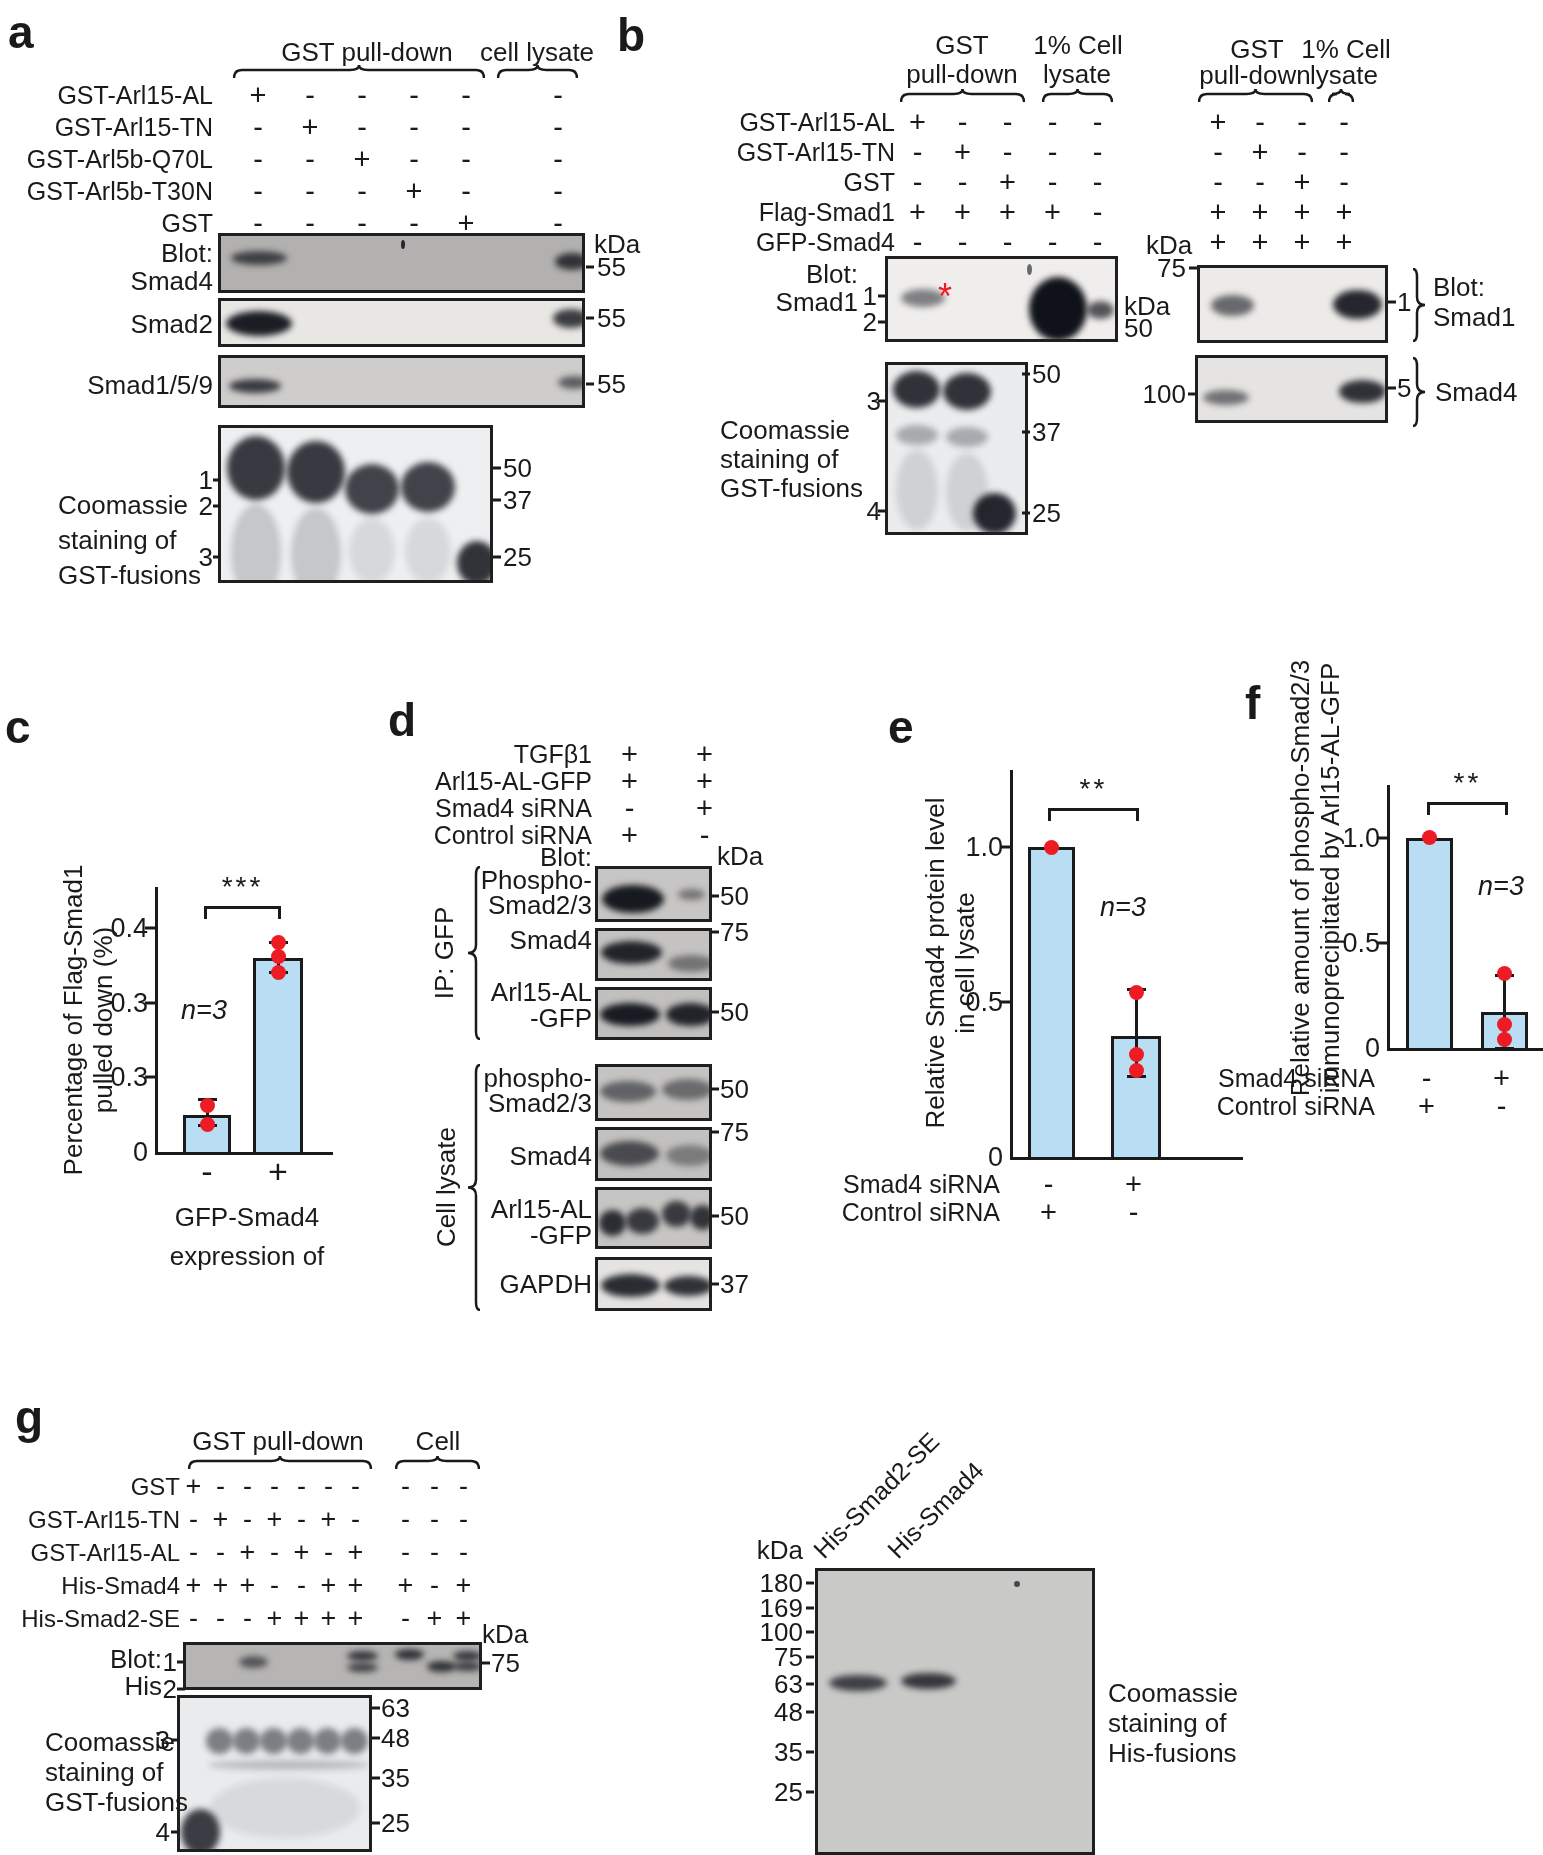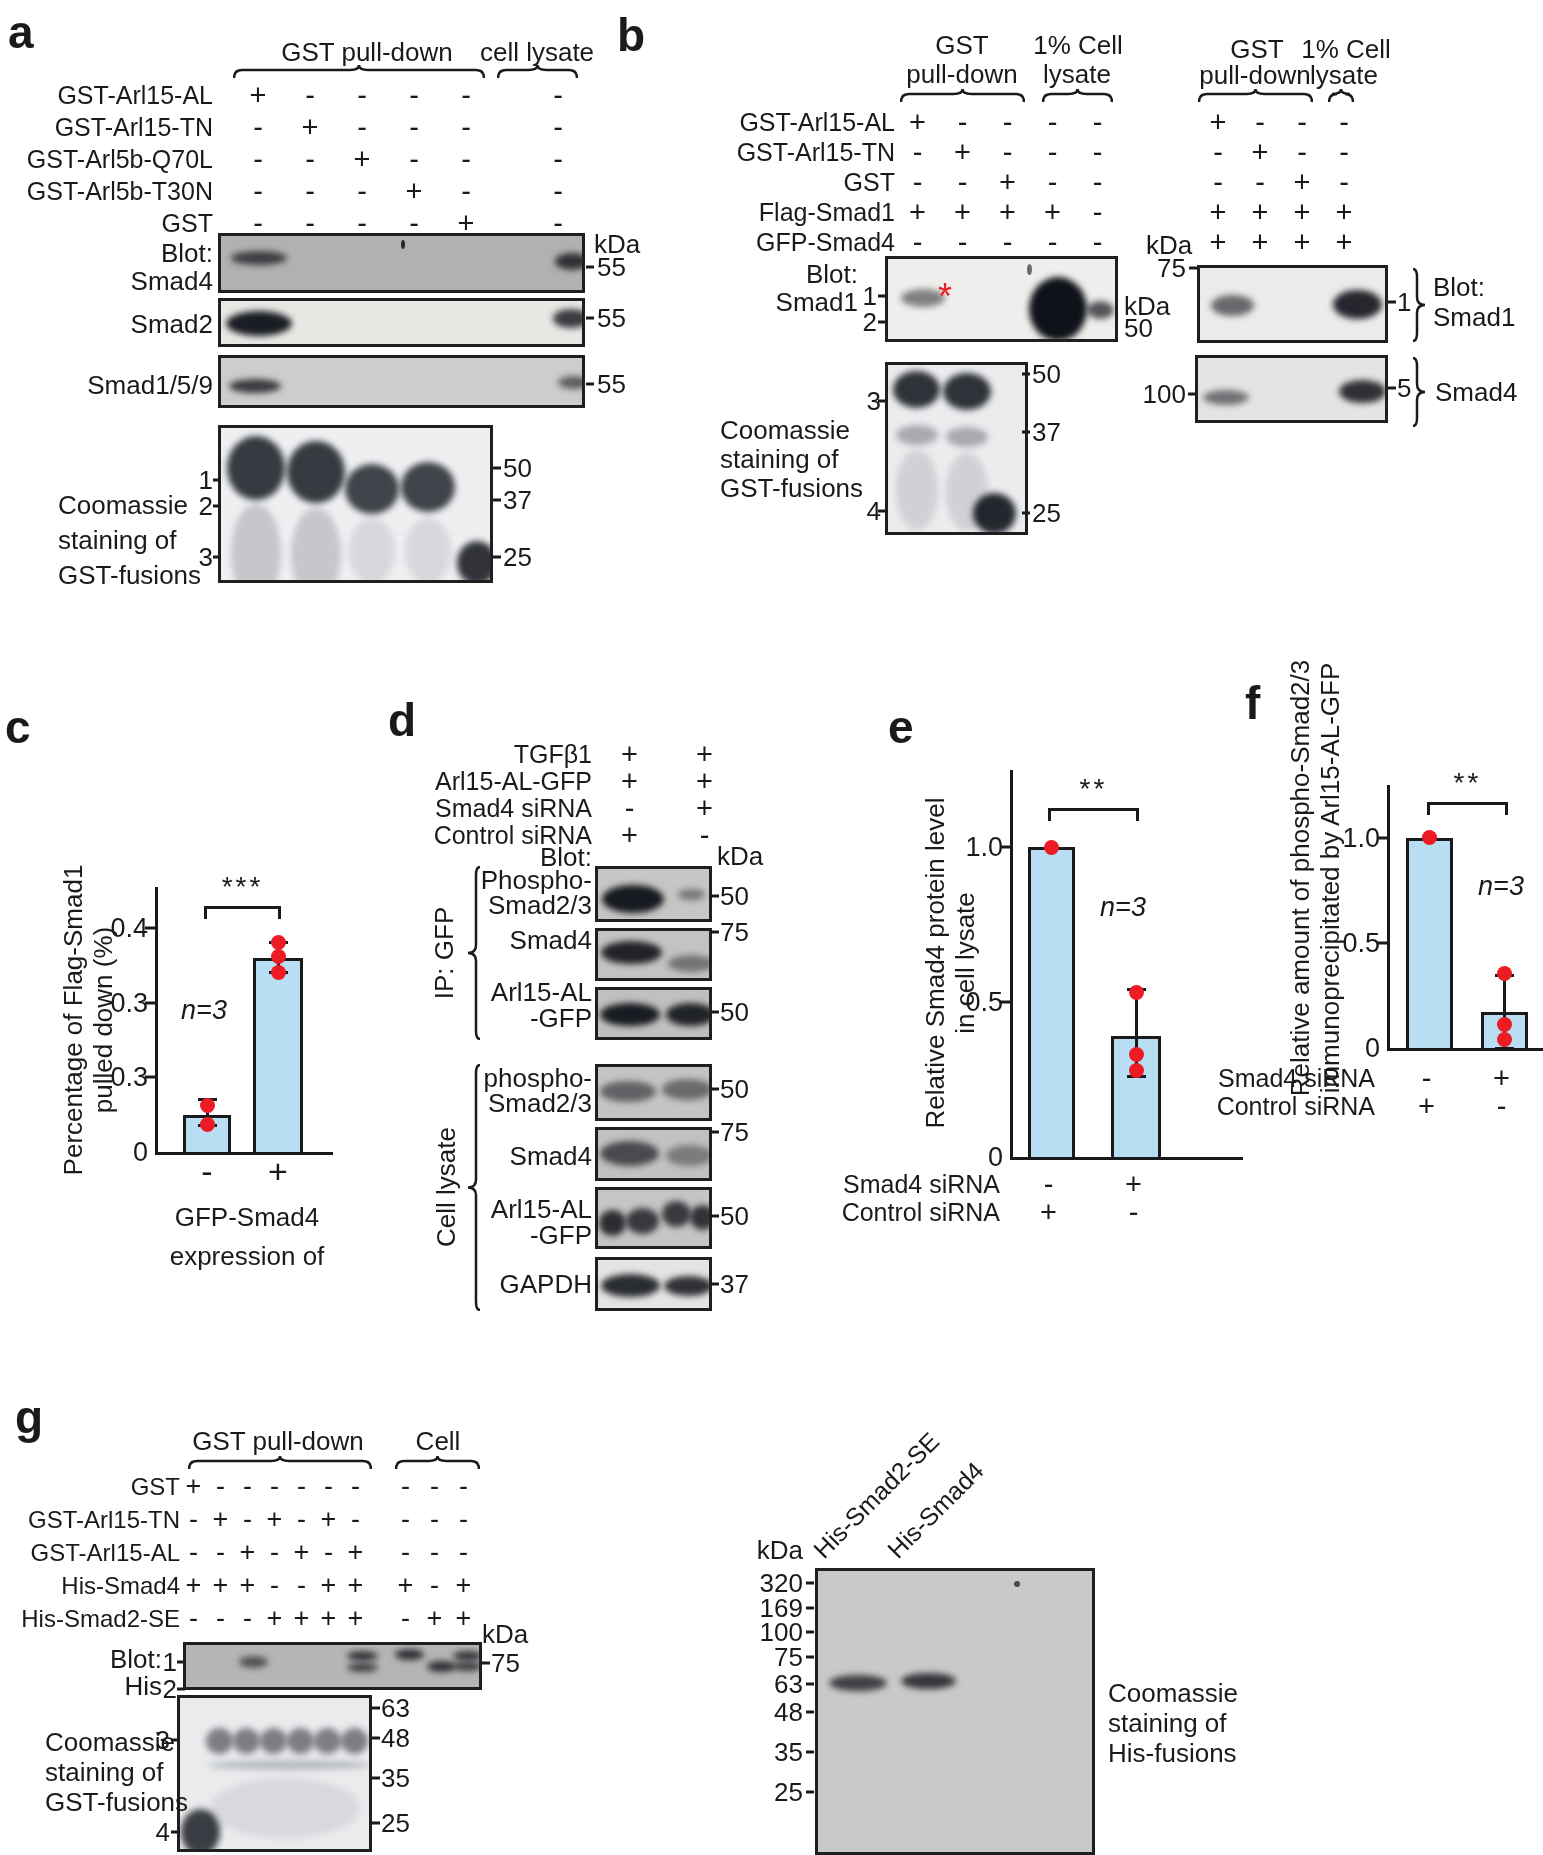--- a/index.html
+++ b/index.html
@@ -753,21 +753,21 @@
   <div class="lbl" style="left:381px;top:1738px;">48</div>
   <div class="lbl" style="left:381px;top:1778px;">35</div>
   <div class="lbl" style="left:381px;top:1823px;">25</div>
   <div class="lbl" style="left:45px;top:1742px;">Coomassie</div>
   <div class="lbl" style="left:45px;top:1772px;">staining of</div>
   <div class="lbl" style="left:45px;top:1802px;">GST-fusions</div>
 
   <div class="diag" style="left:826px;top:1536px;">His-Smad2-SE</div>
   <div class="diag" style="left:900px;top:1536px;">His-Smad4</div>
   <div class="lbl rt" style="right:740px;top:1550px;">kDa</div>
-  <div class="lbl rt" style="right:740px;top:1583px;">320</div>
+  <div class="lbl rt" style="right:740px;top:1583px;">180</div>
   <div class="lbl rt" style="right:740px;top:1608px;">169</div>
   <div class="lbl rt" style="right:740px;top:1632px;">100</div>
   <div class="lbl rt" style="right:740px;top:1657px;">75</div>
   <div class="lbl rt" style="right:740px;top:1684px;">63</div>
   <div class="lbl rt" style="right:740px;top:1712px;">48</div>
   <div class="lbl rt" style="right:740px;top:1752px;">35</div>
   <div class="lbl rt" style="right:740px;top:1792px;">25</div>
   <div class="tick" style="left:806px;top:1583px;"></div>
   <div class="tick" style="left:806px;top:1608px;"></div>
   <div class="tick" style="left:806px;top:1632px;"></div>

